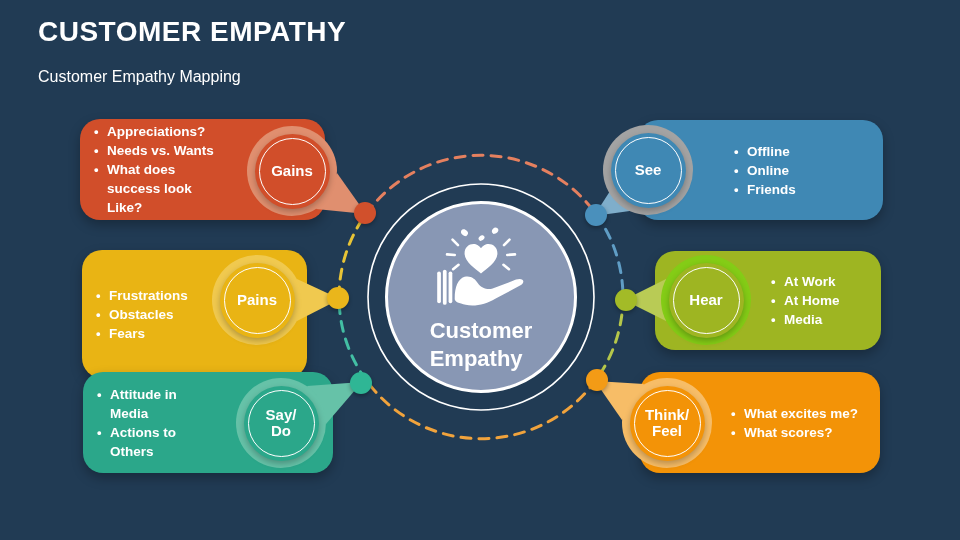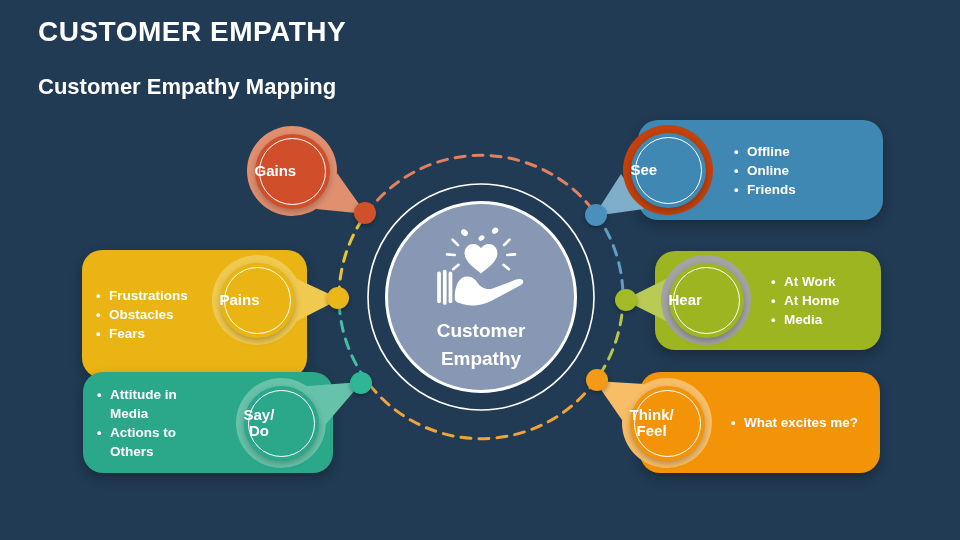--- a/index.html
+++ b/index.html
@@ -5,21 +5,21 @@
   html,body{margin:0;padding:0;background:#10202f;}
   .slide{
     position:relative;width:960px;height:540px;overflow:hidden;
     background:#213B54;
     font-family:"Liberation Sans","DejaVu Sans",sans-serif;
     color:#fff;
   }
   
   .hdr{position:absolute;left:38px;top:16px;}
   .hdr h1{margin:0;font-size:28px;font-weight:bold;letter-spacing:.5px;color:#fff;}
-  .hdr h2{margin:26px 0 0 0;font-size:22px;font-weight:bold;color:#fff;}
+  .hdr h2{margin:20px 0 0 0;font-size:16px;font-weight:normal;color:#fff;}
   
   svg.overlay{position:absolute;left:0;top:0;z-index:2;pointer-events:none;}
   
   .card{
     position:absolute;z-index:1;border-radius:20px;
     display:flex;align-items:center;
     box-shadow:0 5px 12px rgba(0,0,0,.28);
   }
   .card ul{list-style:none;margin:0;padding:0;}
   .card li{
@@ -39,52 +39,52 @@
   .card-see ul{margin-left:95px;}
   .card-hear ul{margin-left:115px;}
   .card-thinkfeel ul{margin-left:90px;width:150px;}
   
   .bcircle{
     position:absolute;z-index:3;width:90px;height:90px;border-radius:50%;
     display:flex;align-items:center;justify-content:center;
   }
   .bcircle .main{
     width:75px;height:75px;border-radius:50%;position:relative;
-    display:flex;align-items:center;justify-content:flex-start;
+    display:flex;align-items:center;justify-content:center;
     box-shadow:0 3px 6px rgba(0,0,0,.25);
   }
   .bcircle .ring{position:absolute;inset:4px;border:1.6px solid #fff;border-radius:50%;}
   .bcircle .lbl{
     position:relative;font-size:15px;font-weight:bold;color:#fff;
     text-align:center;line-height:16px;white-space:pre-line;
   }
   .bc-gains   {left:247px;top:126px;background:#E08F6F;} .bc-gains .main{background:#D14E2A;}
   .bc-pains   {left:212px;top:255px;background:#F0C94F;} .bc-pains .main{background:#E9B414;}
   .bc-saydo   {left:236px;top:378px;background:#66C2A8;} .bc-saydo .main{background:#2BA78A;}
-  .bc-see     {left:623px;top:125px;background:#c2410c;} .bc-see .main{background:#3F88B4;}
-  .bc-hear    {left:661px;top:255px;background:#a3a3a3;} .bc-hear .main{background:#9EB522;}
+  .bc-see     {left:603px;top:125px;background:#a3a3a3;} .bc-see .main{background:#3F88B4;}
+  .bc-hear    {left:661px;top:255px;background:#84cc16;} .bc-hear .main{background:#9EB522;}
   .bc-thinkfeel{left:622px;top:378px;background:#F7BD67;} .bc-thinkfeel .main{background:#F39307;}
   
   .dot{position:absolute;z-index:4;width:22px;height:22px;border-radius:50%;
        box-shadow:0 2px 4px rgba(0,0,0,.3);}
   .dot-gains   {left:354px;top:202px;background:#D1502C;}
   .dot-see     {left:585px;top:204px;background:#4A90BC;}
   .dot-pains   {left:327px;top:287px;background:#EAB61B;}
   .dot-hear    {left:615px;top:289px;background:#A3BB27;}
   .dot-saydo   {left:350px;top:372px;background:#2FB695;}
   .dot-thinkfeel{left:586px;top:369px;background:#F39B16;}
   
   .center{
     position:absolute;z-index:3;left:385px;top:201px;width:192px;height:192px;
     border-radius:50%;background:#8897B4;border:3px solid #fff;
     box-sizing:border-box;
     display:flex;flex-direction:column;align-items:center;justify-content:center;
   }
   .center .ctext{
-    font-size:19px;font-weight:bold;color:#fff;text-align:center;
+    font-size:22px;font-weight:bold;color:#fff;
     line-height:28px;white-space:pre-line;margin-top:4px;
   }
 </style>
 </head>
 <body>
 
 <div class="slide">
 
   <div class="hdr">
     <h1>CUSTOMER EMPATHY</h1>
@@ -105,20 +105,27 @@
     </g>
 
     <polygon points="337,173 316,209 366,214" fill="#E08F6F"></polygon>
     <polygon points="297,279 297,321 340,299" fill="#F0C94F"></polygon>
     <polygon points="307,386 326,424 362,382" fill="#66C2A8"></polygon>
     <polygon points="644,209 621,174 594,216" fill="#7FAECB"></polygon>
     <polygon points="666,321 666,279 624,300" fill="#B9CB55"></polygon>
     <polygon points="622,420 644,384 595,381" fill="#F7BD67"></polygon>
   </svg>
 
+  <div class="card card-gains">
+    <ul>
+      <li>Appreciations?</li>
+      <li>Needs vs. Wants</li>
+      <li>What does success look Like?</li>
+    </ul>
+  </div>
   <div class="card card-pains">
     <ul>
       <li>Frustrations</li>
       <li>Obstacles</li>
       <li>Fears</li>
     </ul>
   </div>
   <div class="card card-saydo">
     <ul>
       <li>Attitude in Media</li>
@@ -135,20 +142,21 @@
   <div class="card card-hear">
     <ul>
       <li>At Work</li>
       <li>At Home</li>
       <li>Media</li>
     </ul>
   </div>
   <div class="card card-thinkfeel">
     <ul>
       <li>What excites me?</li>
+      <li>What scores?</li>
     </ul>
   </div>
 
   <div class="bcircle bc-gains">
     <div class="main">
         <span class="ring"></span>
       <span class="lbl">Gains</span>
       </div>
   </div>
   <div class="bcircle bc-saydo">

